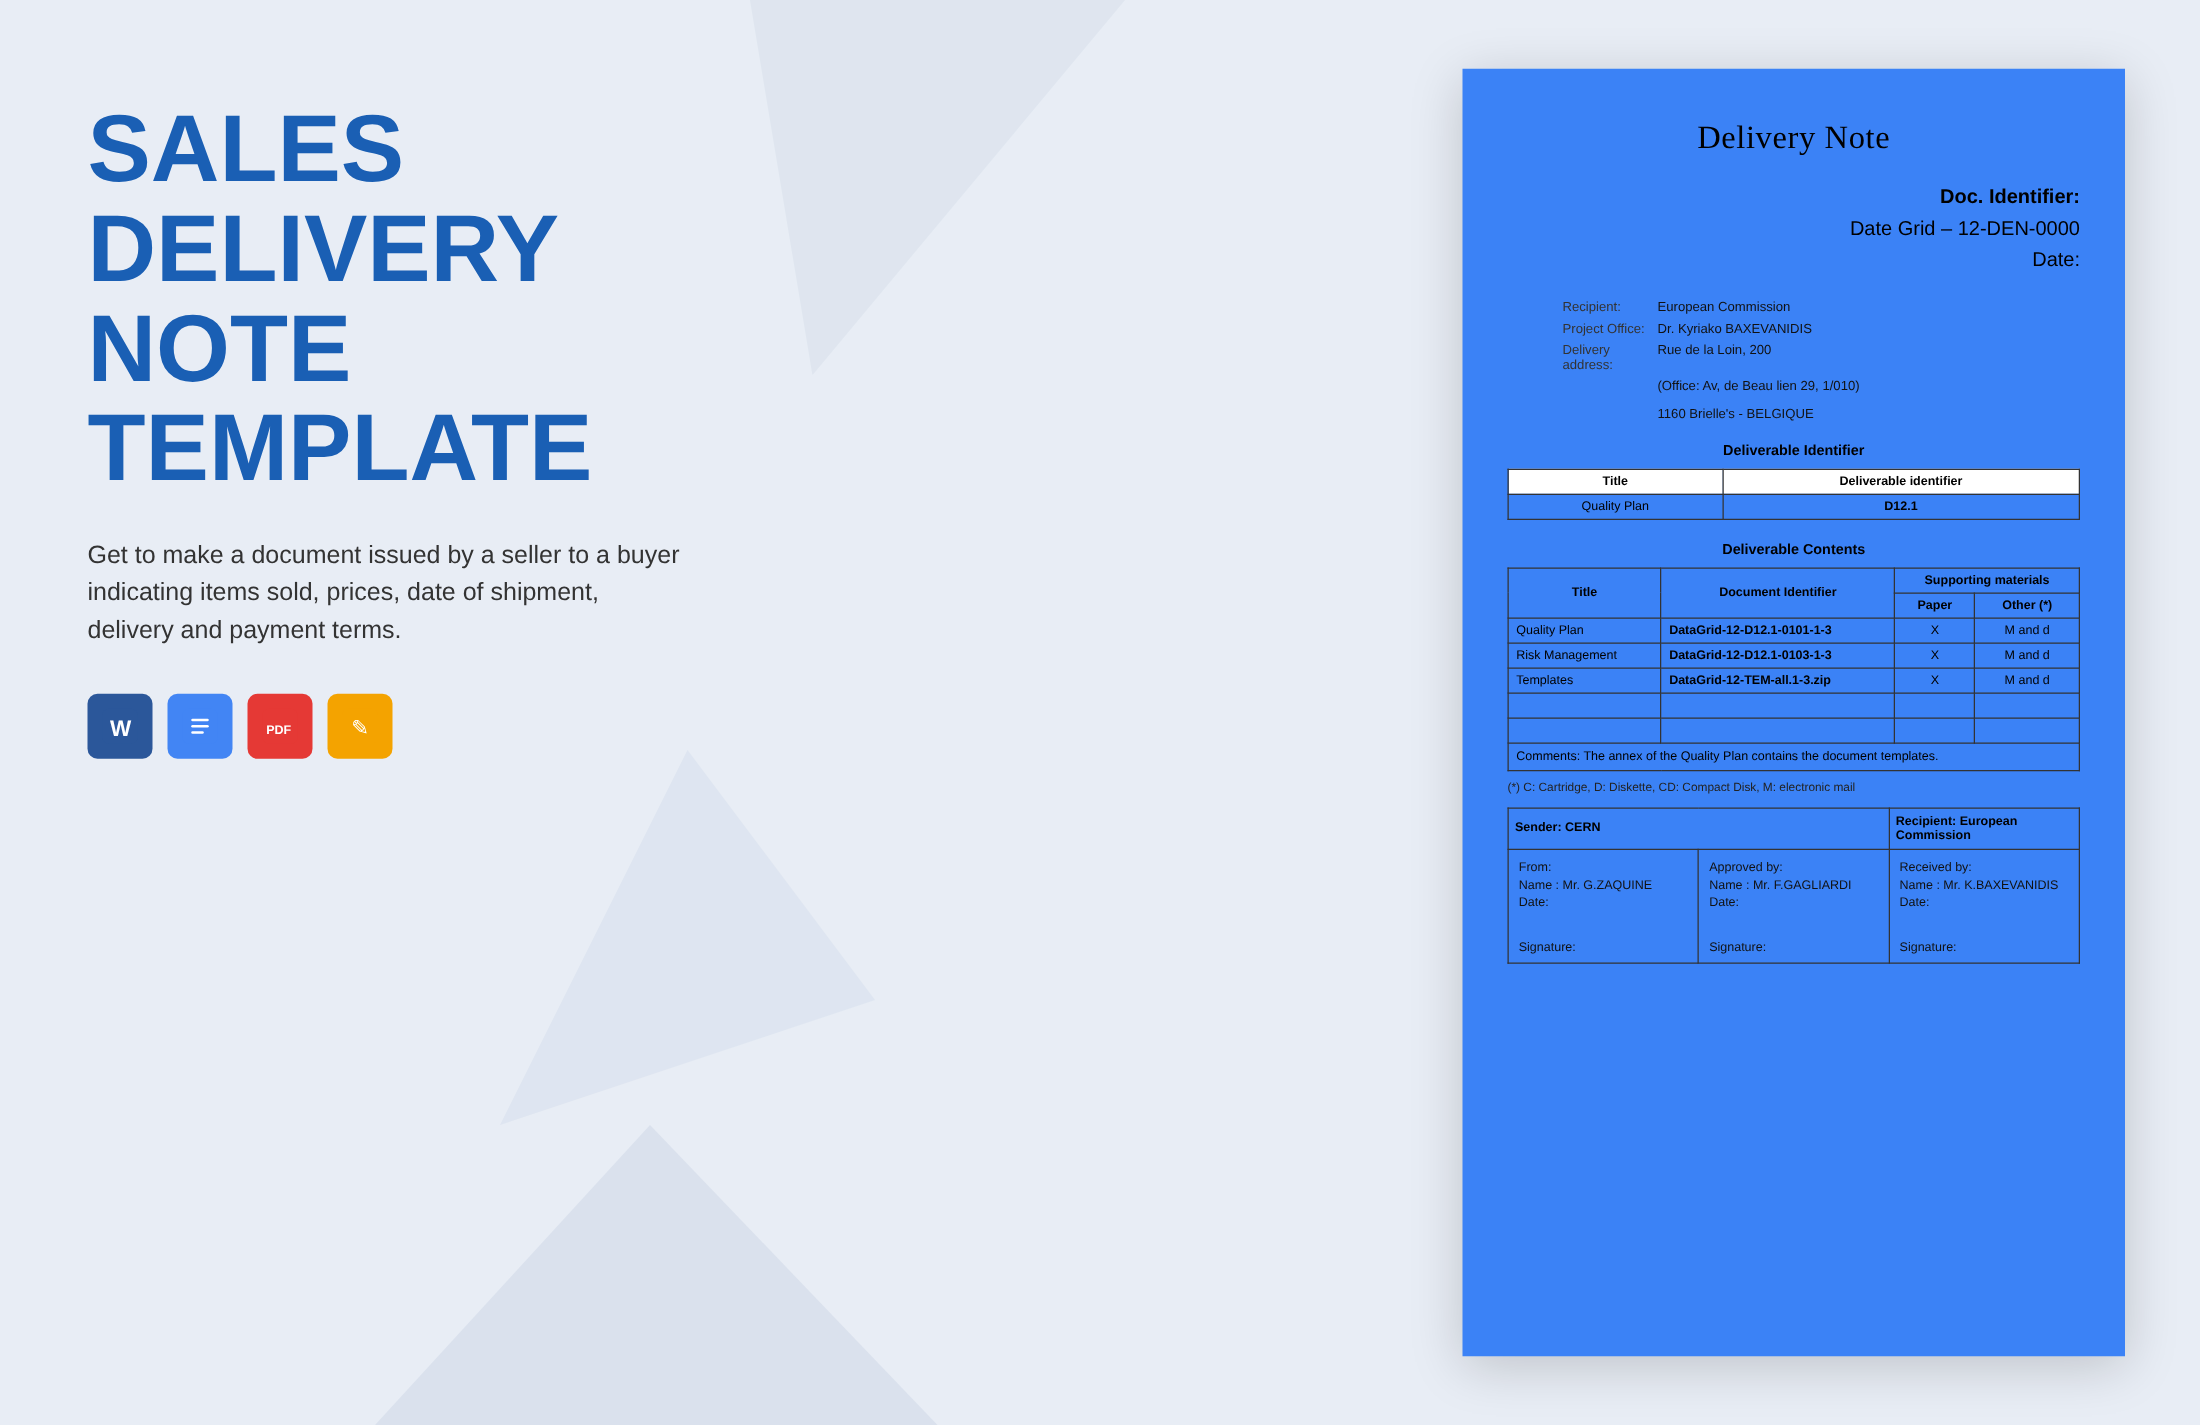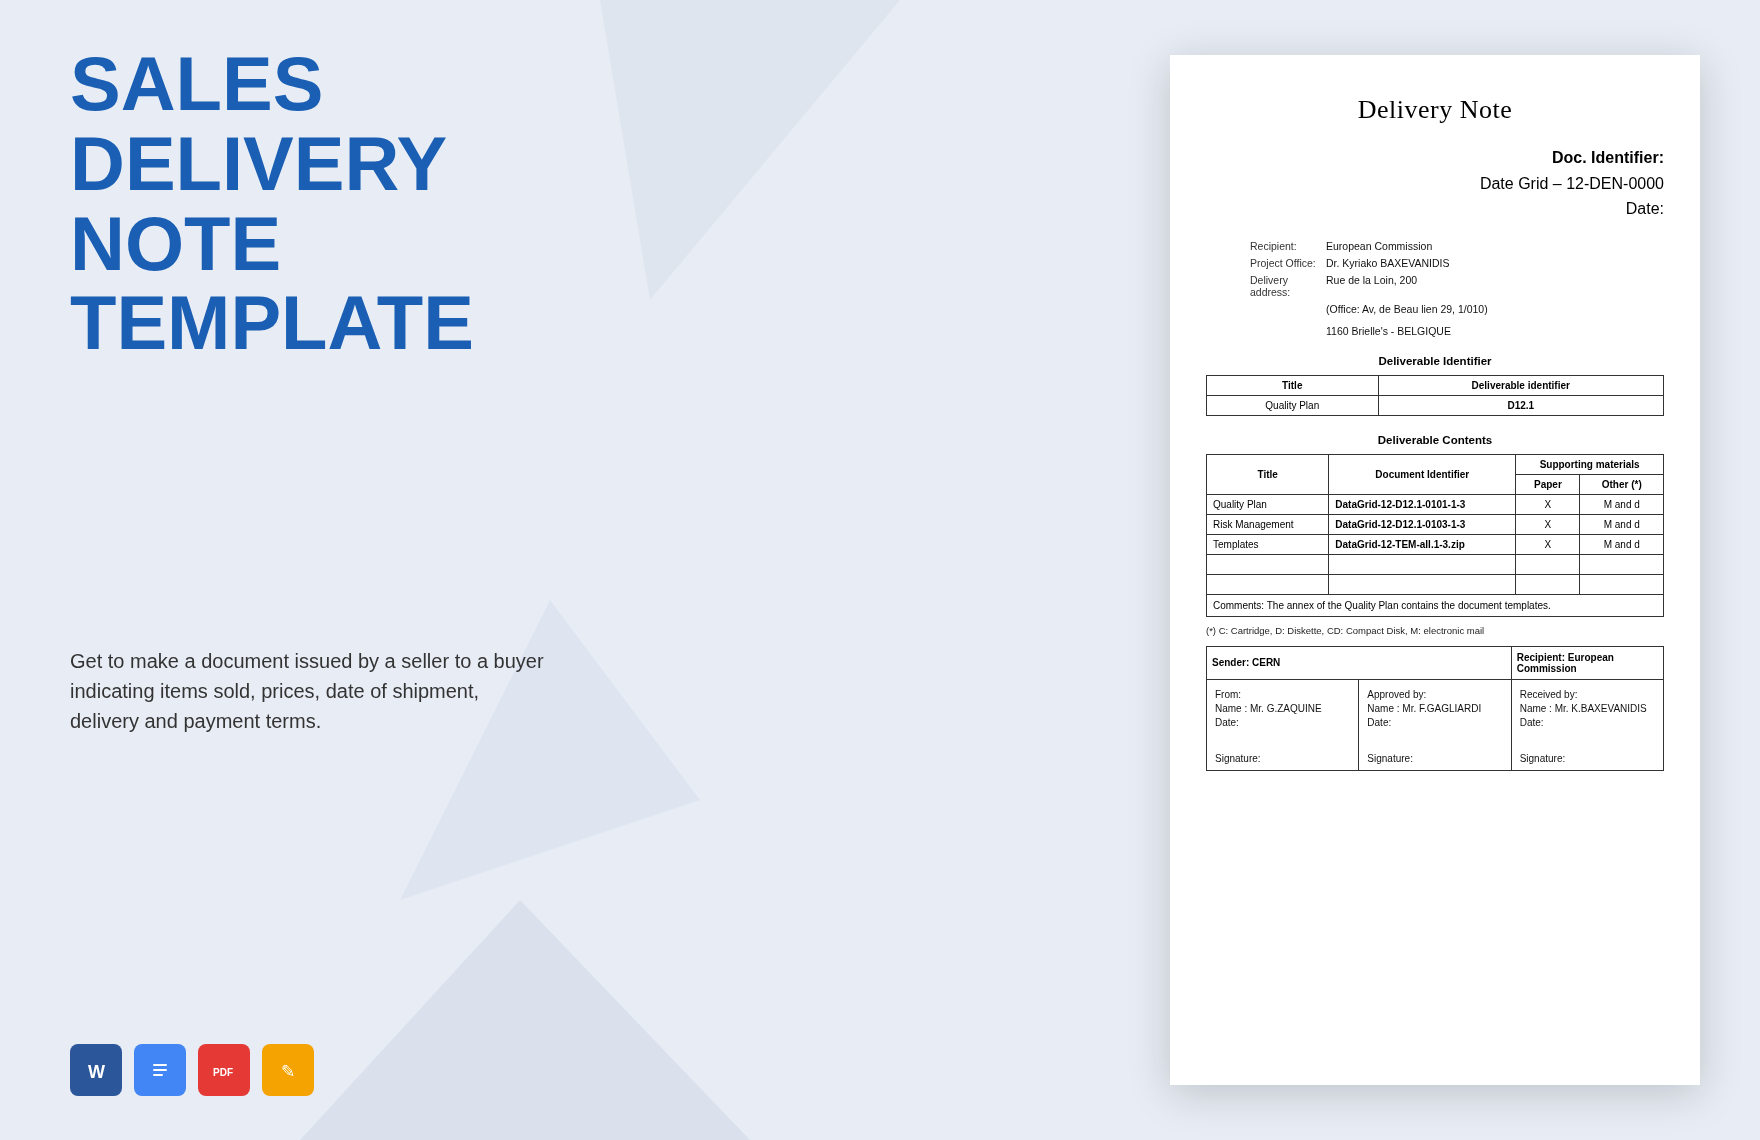--- a/index.html
+++ b/index.html
@@ -13,40 +13,40 @@
     }
 
     .left-panel {
       position: absolute;
       left: 0;
       top: 0;
       width: 680px;
       height: 1140px;
       display: flex;
       flex-direction: column;
-      justify-content: space-between;
-      padding: 44px 70px;
+      justify-content: flex-start;
+      padding: 80px 70px;
     }
 
     .main-title {
       font-family: Arial, sans-serif;
       font-weight: 900;
       font-size: 76px;
       line-height: 1.05;
       color: #1a5fb4;
       text-transform: uppercase;
       margin-bottom: 30px;
     }
 
     .description {
       font-family: Arial, sans-serif;
       font-size: 20px;
       color: #333;
       line-height: 1.5;
-      margin-bottom: 56px;
+      margin-bottom: 36px;
       max-width: 480px;
     }
 
     .available-label {
       font-family: Arial, sans-serif;
       font-weight: 700;
       font-size: 18px;
       color: #111;
       margin-bottom: 16px;
     }
@@ -74,21 +74,21 @@
     .icon-pdf  { background: #e53935; }
     .icon-pages { background: #f4a300; }
 
     
     .doc-panel {
       position: absolute;
       right: 60px;
       top: 55px;
       width: 530px;
       min-height: 1030px;
-      background: #ffffff;
+      background: #3b82f6;
       box-shadow: 0 8px 40px rgba(0,0,0,0.18);
       padding: 40px 36px 36px 36px;
       font-size: 10.5px;
     }
 
     .doc-title {
       text-align: center;
       font-size: 26px;
       font-weight: 400;
       font-family: Georgia, serif;

